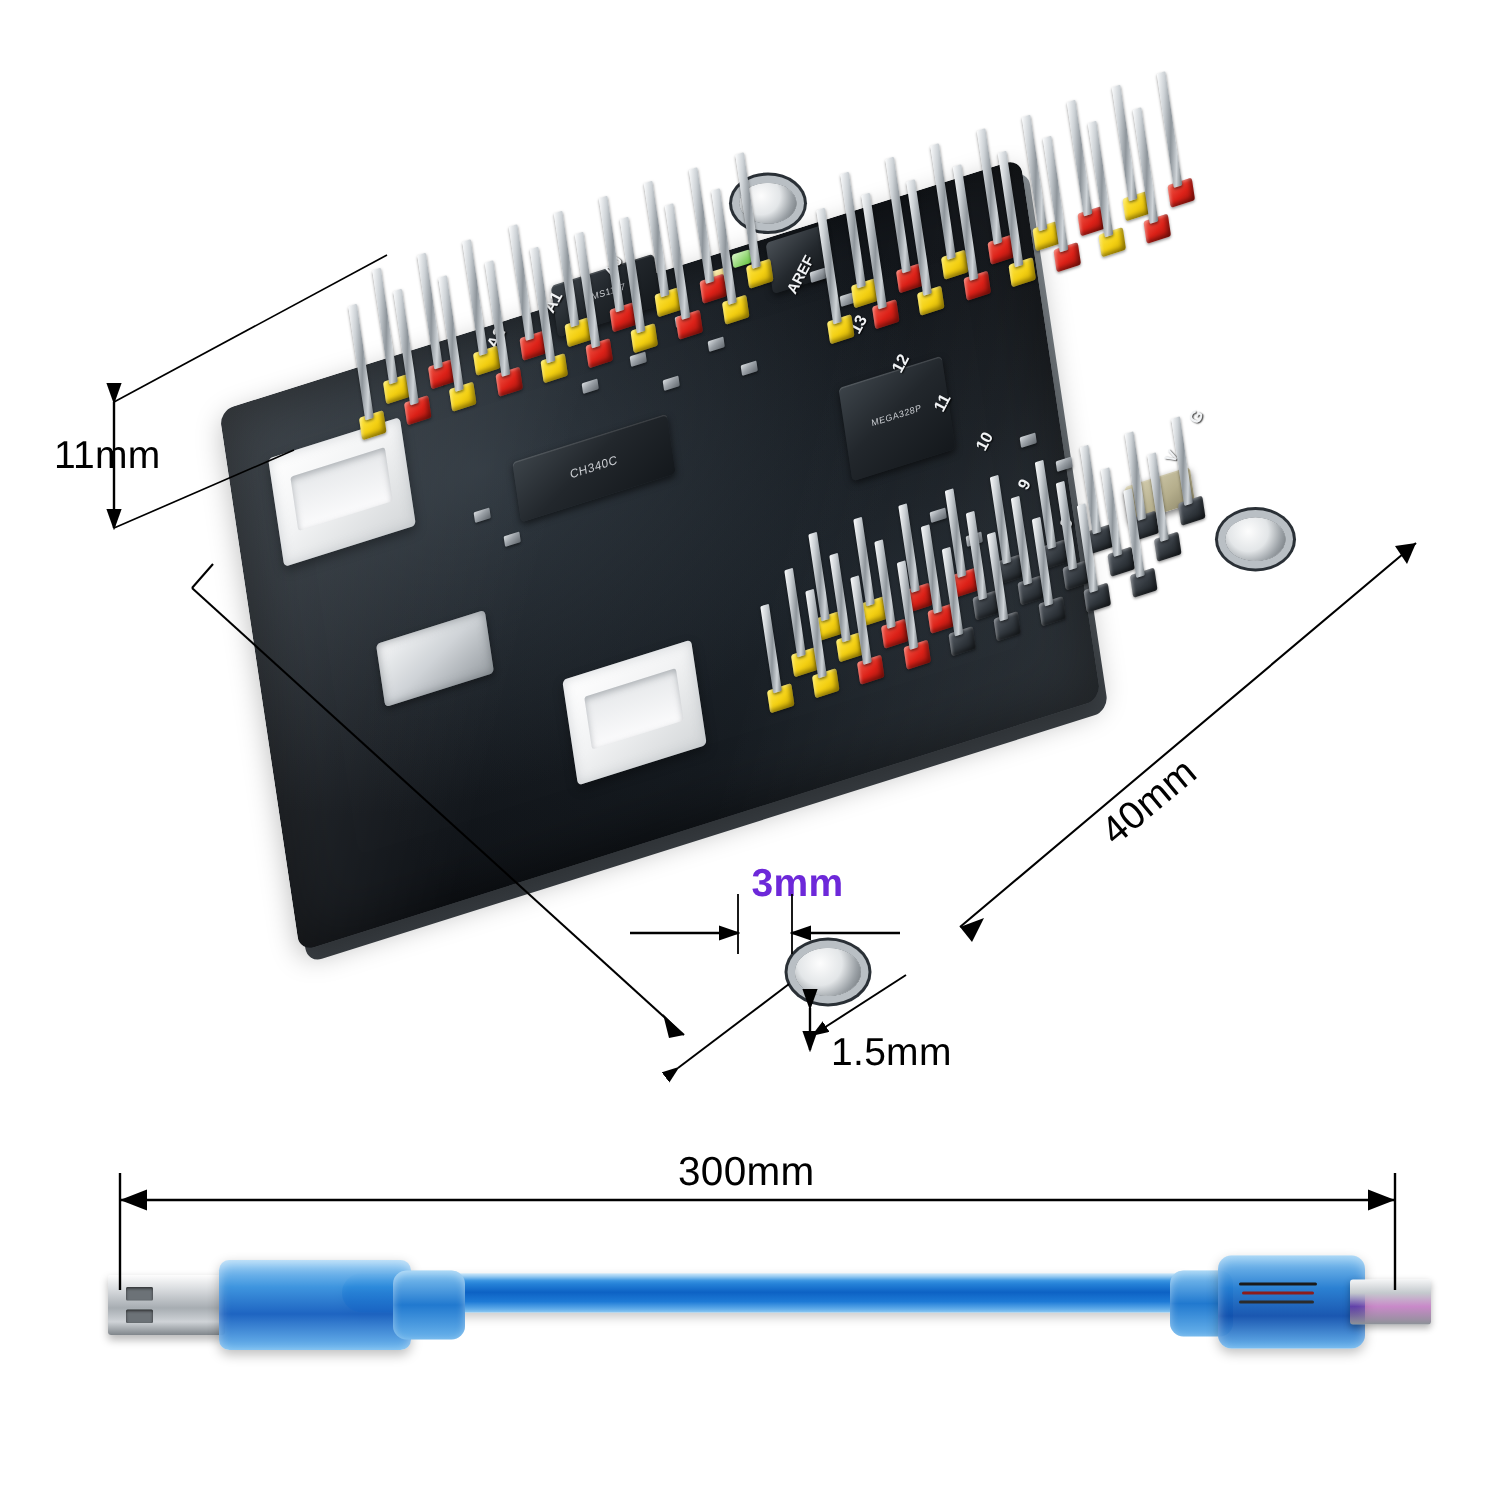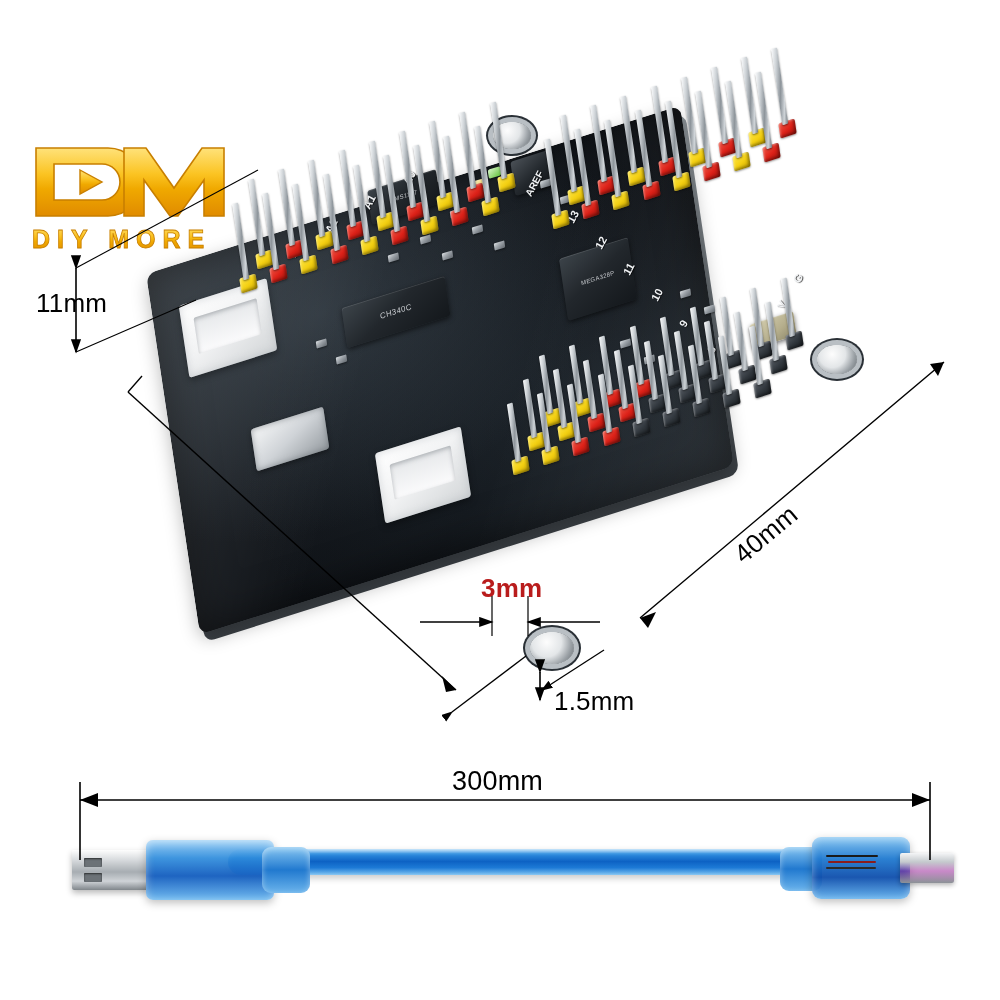--- a/index.html
+++ b/index.html
@@ -108,21 +108,21 @@
   #led-power{left:368px;top:128px;background:linear-gradient(150deg,#d9f7c8,#63c13c);}
   #led-tx{left:352px;top:140px;background:linear-gradient(150deg,#fff6d0,#e3c24a);}
 
   
   .smd{position:absolute;width:11px;height:7px;border-radius:1px;
        transform:rotate(-17.5deg) skewX(-9deg);
        background:linear-gradient(150deg,#d9dde0 0%,#9aa0a6 45%,#62686e 100%);
        box-shadow:0 1px 2px rgba(0,0,0,.45);}
   .dim-label{position:absolute;color:#000;font-size:26px;font-weight:400;
              white-space:nowrap;letter-spacing:.2px;}
-  .dim-label.red{color:#b91c1c;font-weight:700;}
+  .dim-label.red{color:#6d28d9;font-weight:700;margin-left:20px;}
   svg.ann{position:absolute;left:0;top:0;width:1000px;height:1000px;
           pointer-events:none;z-index:60;overflow:visible;}
 
   
   #cable-section{position:absolute;left:0;top:755px;width:1000px;height:215px;z-index:20;}
 
   #cable-body{position:absolute;left:228px;top:94px;width:570px;height:26px;
     background:linear-gradient(180deg,#9fd2f5 0%,#2f8fe0 18%,#0d62c4 48%,#1d7ad6 72%,#7ec2f2 100%);
     border-radius:13px;
     box-shadow:0 3px 7px rgba(0,0,0,.22),inset 0 2px 5px rgba(255,255,255,.55);}
@@ -154,40 +154,20 @@
     border-radius:2px;box-shadow:0 2px 5px rgba(0,0,0,.3);}
 
   .cable-wires{position:absolute;left:826px;top:100px;width:62px;height:26px;}
   .cable-wires i{position:absolute;display:block;height:2px;border-radius:1px;}
 </style>
 </head>
 <body>
 
 <div class="stage">
 
-  <div id="logo">
-    <svg viewBox="0 0 250 115">
-      <defs>
-        <linearGradient id="gold" x1="0" y1="0" x2="0" y2="1">
-          <stop offset="0%" stop-color="#ffe27a"></stop>
-          <stop offset="38%" stop-color="#fbc423"></stop>
-          <stop offset="60%" stop-color="#f0a900"></stop>
-          <stop offset="100%" stop-color="#e08b00"></stop>
-        </linearGradient>
-      </defs>
-
-      <path d="M8 8 H80 A34 34 0 0 1 80 76 H8 Z
-               M26 24 V60 H74 A18 18 0 0 0 74 24 Z" fill="url(#gold)" stroke="#c87f00" stroke-width="1.6"></path>
-
-      <path d="M52 30 L74 42 L52 54 Z" fill="url(#gold)" stroke="#c87f00" stroke-width="1.4"></path>
-
-      <path d="M96 76 V8 H118 L146 48 L174 8 H196 V76 H176 V40 L150 76 H142 L116 40 V76 Z" fill="url(#gold)" stroke="#c87f00" stroke-width="1.6"></path>
-      <text x="4" y="108" font-family="Liberation Sans, sans-serif" font-size="25" font-weight="bold" letter-spacing="7" fill="url(#gold)" stroke="#c87f00" stroke-width="0.8">DIY MORE</text>
-    </svg>
-  </div>
 
   <div id="board-wrap">
     <div class="pcb">
       <div class="pcb-edge"></div>
       <div class="pcb-body"></div>
       <div class="pcb-sheen"></div>
 
       <div class="hole" id="hole-top-left"></div>
       <div class="hole" id="hole-right"></div>
       <div class="hole" id="hole-bottom"></div>

